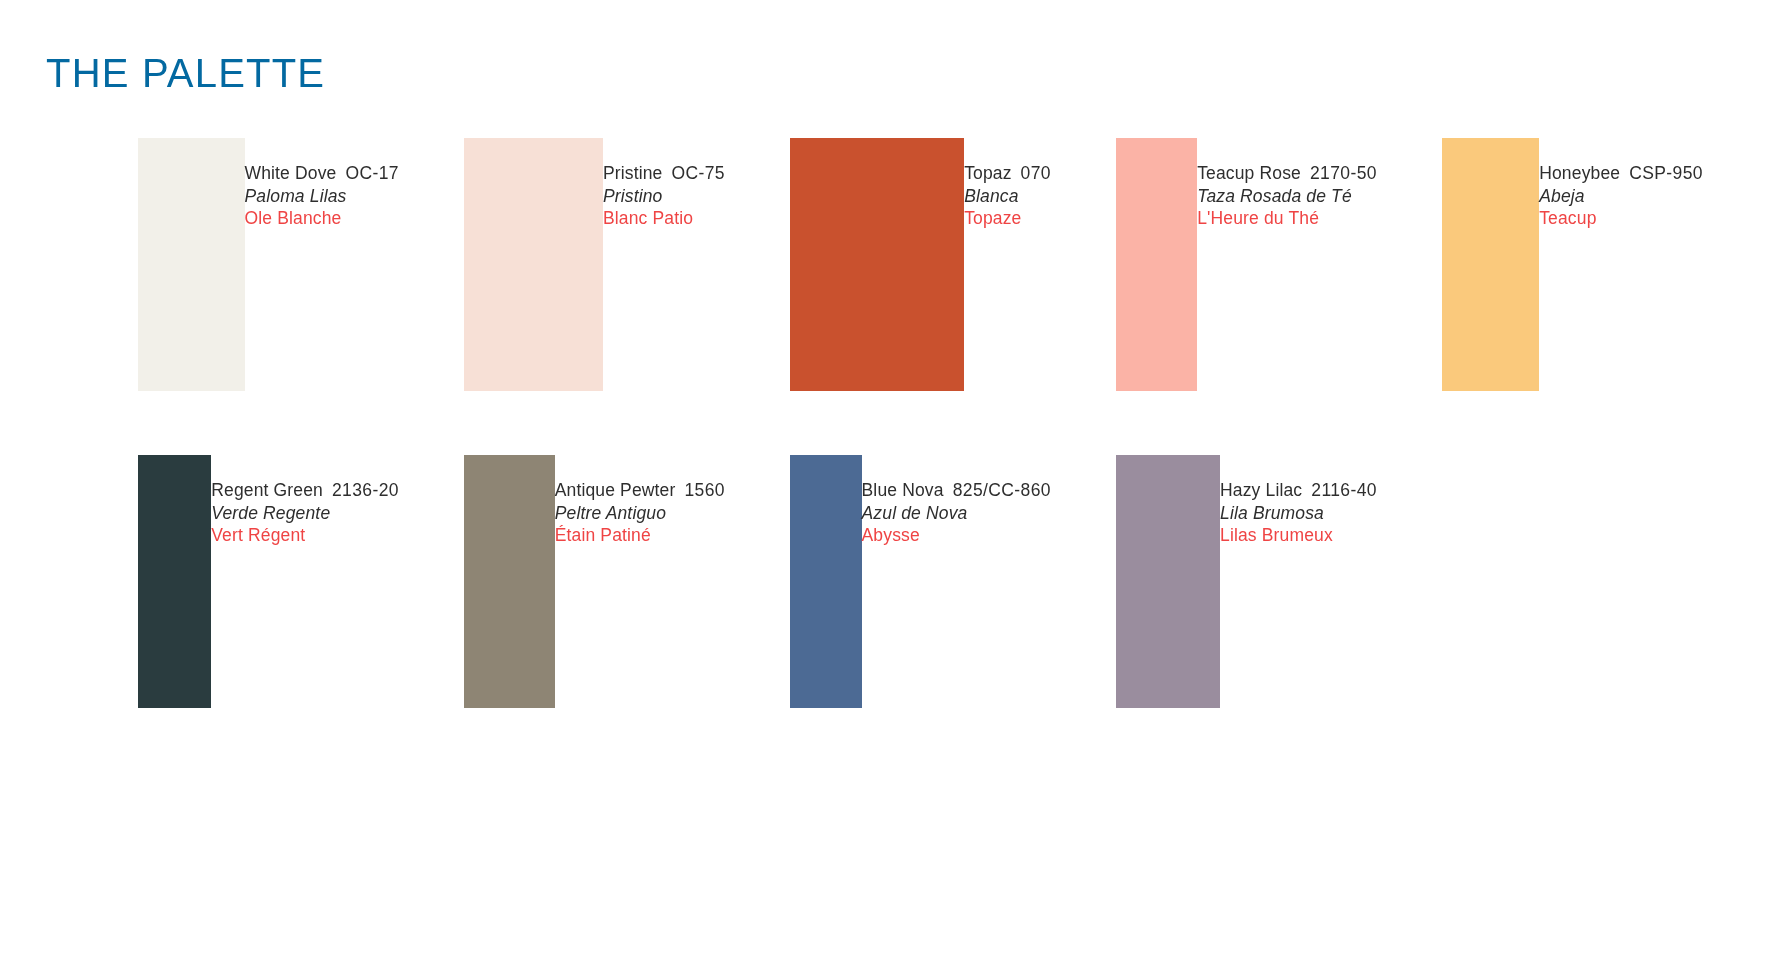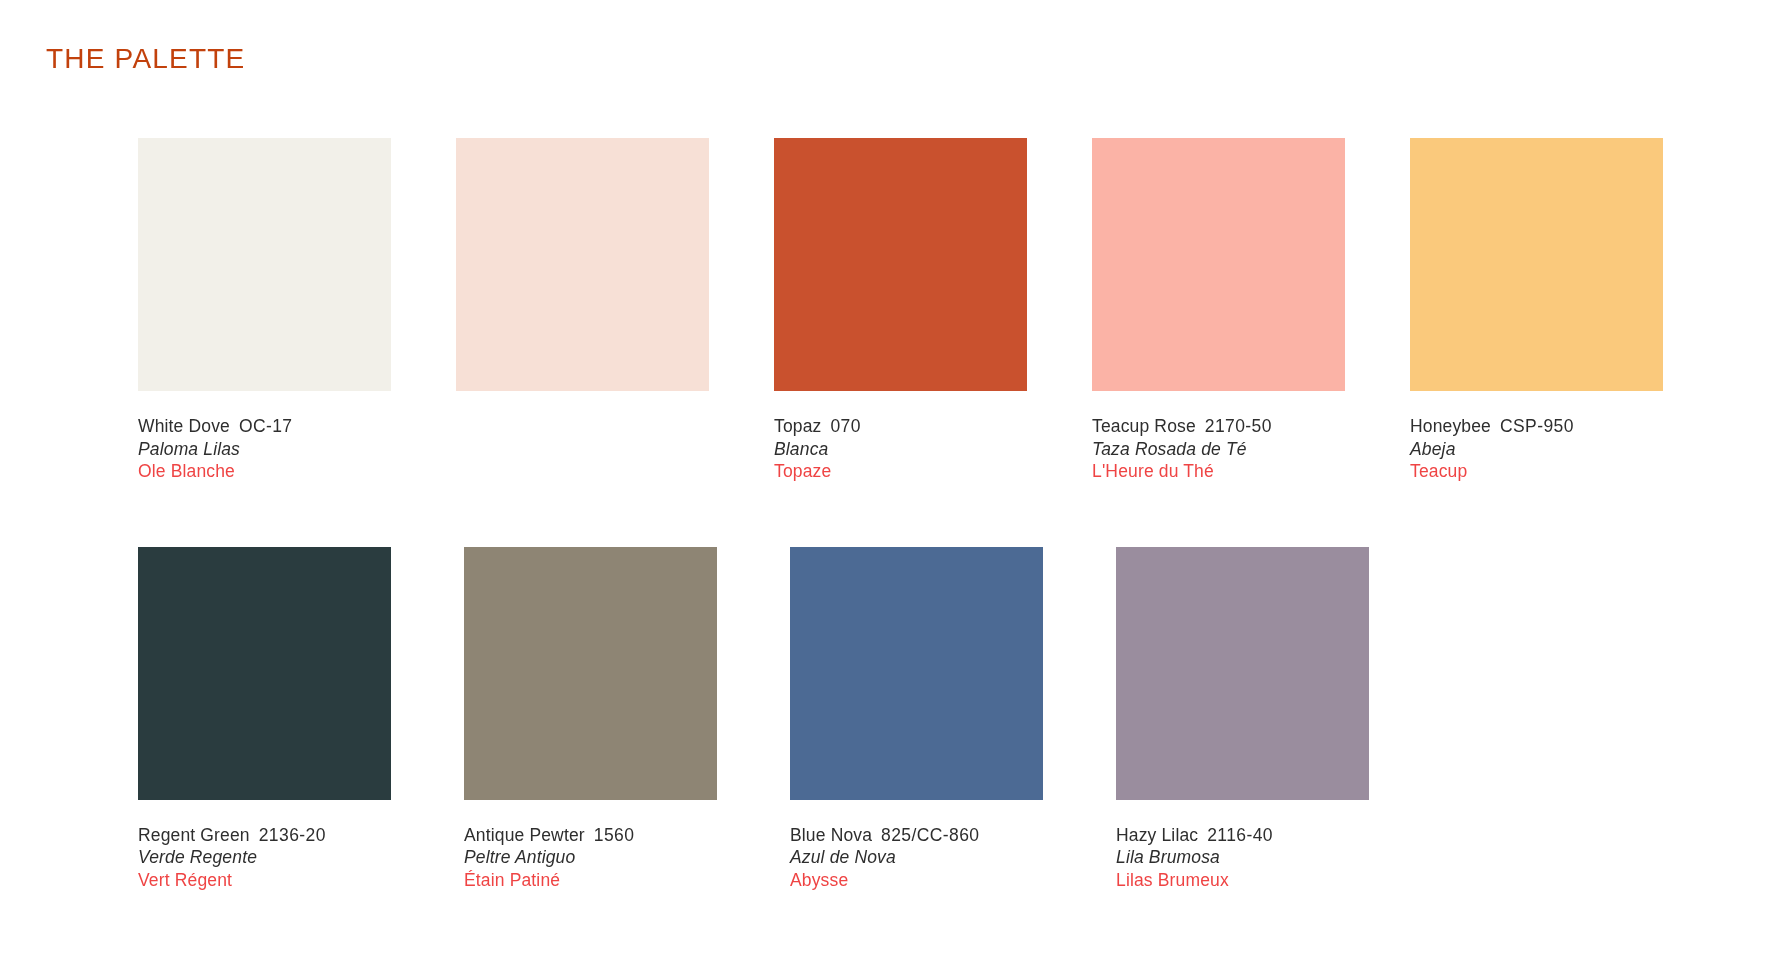--- a/index.html
+++ b/index.html
@@ -14,24 +14,24 @@
     color: #2c2c2c;
     -webkit-font-smoothing: antialiased;
     overflow: hidden;
     position: relative;
   }
 
   #page-title {
     position: absolute;
     left: 46px;
     top: 26px;
-    font-size: 28px;
+    font-size: 40px;
     font-weight: 300;
     letter-spacing: 1.2px;
-    color: #c2410c;
+    color: #0369a1;
     line-height: 1;
     white-space: nowrap;
   }
 
   #palette-grid {
     position: absolute;
     left: 138px;
     top: 138px;
     width: 1520px;
     display: flex;
@@ -41,21 +41,21 @@
 
   .palette-row {
     display: flex;
     flex-direction: row;
     column-gap: 65px;
   }
 
   .swatch-card {
     width: 261px;
     display: flex;
-    flex-direction: column;
+    flex-direction: row;
   }
 
   .swatch-chip {
     width: 253px;
     height: 253px;
     display: block;
   }
 
   .swatch-labels {
     margin-top: 24px;
@@ -106,20 +106,25 @@
       <div class="swatch-card">
         <div class="swatch-chip" style="background-color: rgb(242, 240, 233);"></div>
         <div class="swatch-labels">
           <div class="swatch-name-line"><span>White Dove</span><span class="swatch-code">OC-17</span></div>
           <div class="swatch-name-es">Paloma Lilas</div>
           <div class="swatch-name-fr">Ole Blanche</div>
         </div>
       </div>
       <div class="swatch-card">
         <div class="swatch-chip" style="background-color: rgb(247, 224, 214);"></div>
+        <div class="swatch-labels">
+          <div class="swatch-name-line"><span>Pristine</span><span class="swatch-code">OC-75</span></div>
+          <div class="swatch-name-es">Pristino</div>
+          <div class="swatch-name-fr">Blanc Patio</div>
+        </div>
       </div>
       <div class="swatch-card">
         <div class="swatch-chip" style="background-color: rgb(201, 81, 46);"></div>
         <div class="swatch-labels">
           <div class="swatch-name-line"><span>Topaz</span><span class="swatch-code">070</span></div>
           <div class="swatch-name-es">Blanca</div>
           <div class="swatch-name-fr">Topaze</div>
         </div>
       </div>
       <div class="swatch-card">

